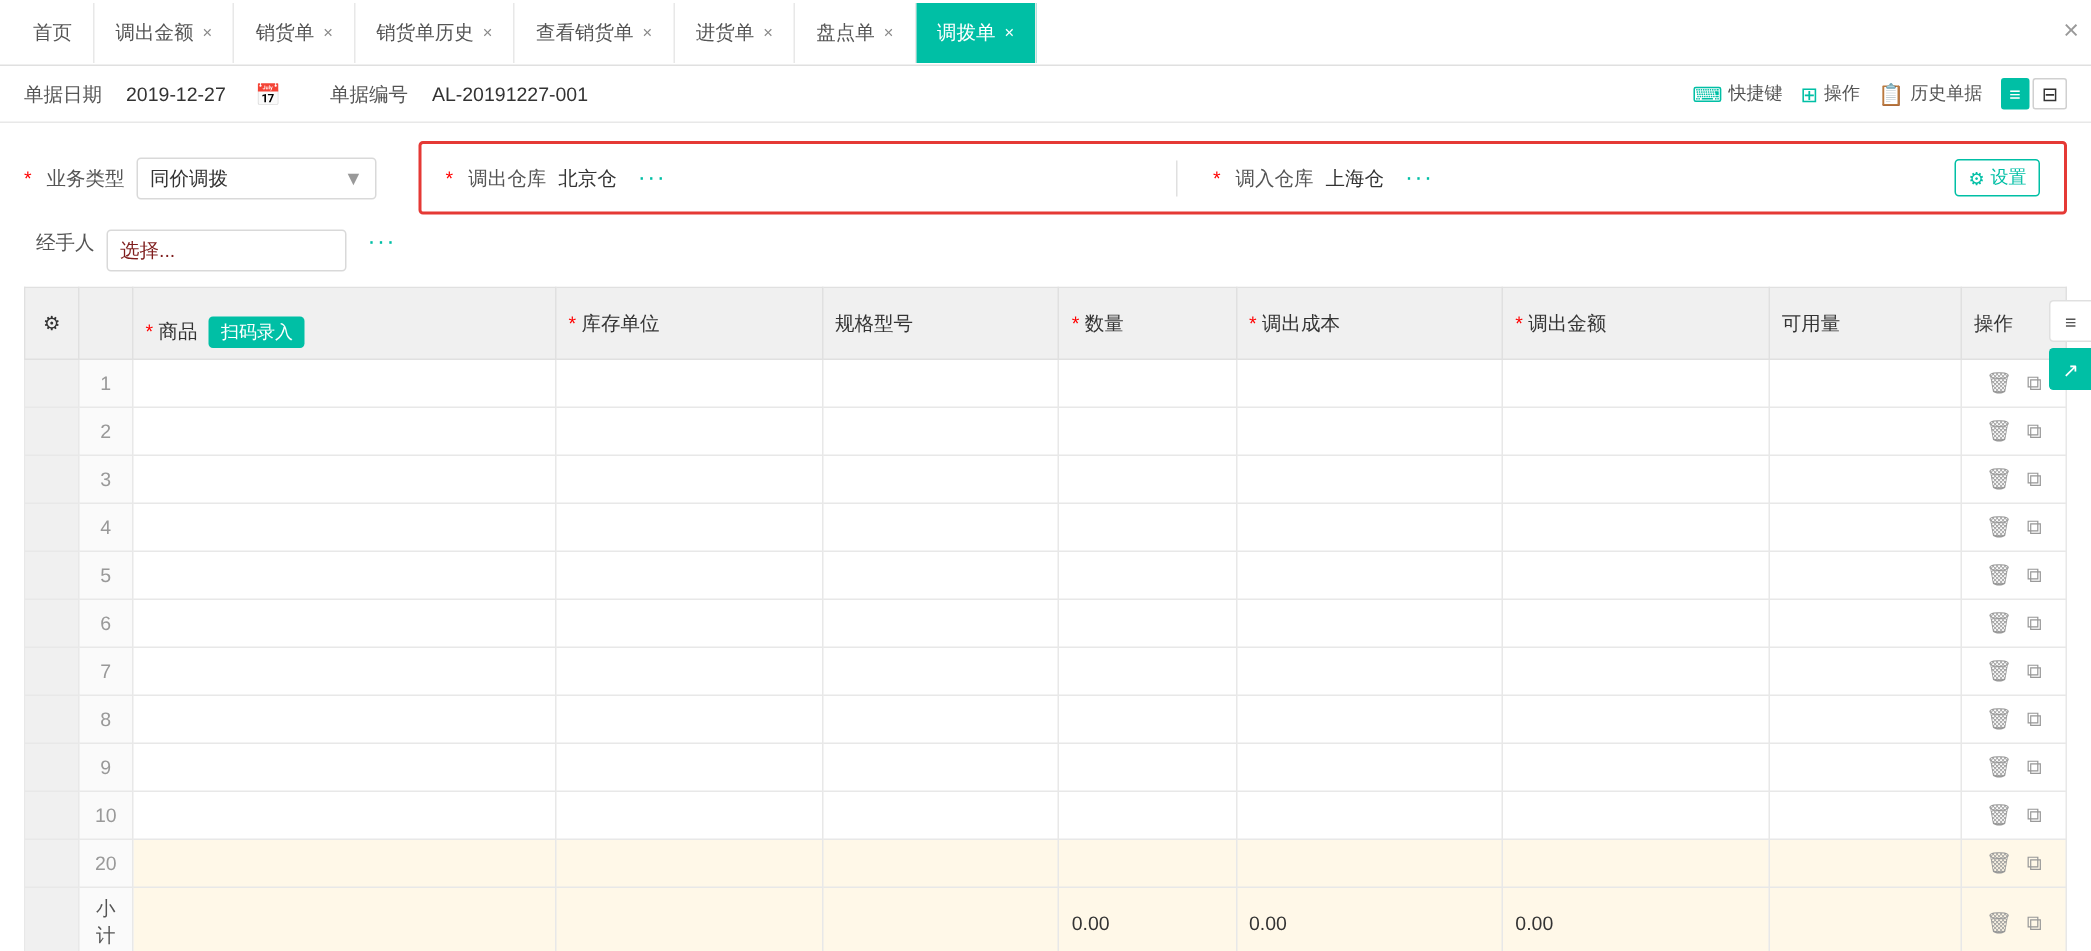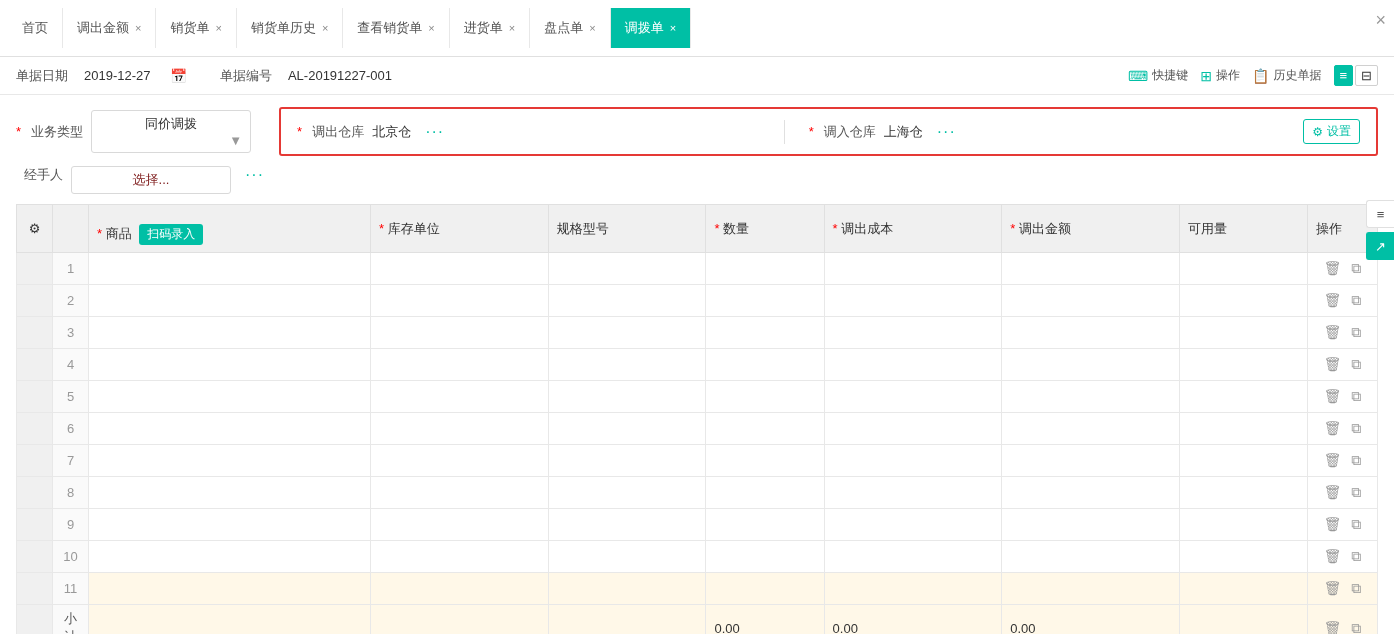--- a/index.html
+++ b/index.html
@@ -4,21 +4,21 @@
   <style>
     * { box-sizing: border-box; margin: 0; padding: 0; }
     body { font-family: "Microsoft YaHei", "PingFang SC", Arial, sans-serif; font-size: 13px; background: #f5f5f5; color: #333; }
 
     
     .tab-bar {
       display: flex; align-items: center;
       background: #fff;
       border-bottom: 1px solid #e0e0e0;
       padding: 0 8px;
-      height: 57px;
+      height: 44px;
     }
     .tab {
       display: flex; align-items: center;
       padding: 0 14px;
       height: 40px;
       cursor: pointer;
       font-size: 13px;
       color: #555;
       border-right: 1px solid #e8e8e8;
       white-space: nowrap;
@@ -72,21 +72,20 @@
     .required-star { color: #f00; margin-right: 2px; }
     .field-label { color: #555; font-size: 13px; white-space: nowrap; }
     .select-field {
       display: flex; align-items: center;
       border: 1px solid #d9d9d9;
       border-radius: 3px;
       padding: 4px 8px;
       min-width: 180px;
       background: #fff;
       cursor: pointer;
-      flex-direction: column;
     }
     .select-field .arrow { margin-left: auto; color: #999; }
     .dots-btn { color: #00bfa5; cursor: pointer; font-size: 16px; letter-spacing: 1px; margin-left: 6px; }
 
     
     .warehouse-section {
       border: 2px solid #e53935;
       border-radius: 3px;
       padding: 10px 16px;
       display: flex;
@@ -509,21 +508,21 @@
     <td></td>
     <td></td>
     <td></td>
     <td class="col-actions">
       <span class="action-icon">🗑</span>
       <span class="action-icon">⧉</span>
     </td>
   </tr>
             <tr>
     <td class="gear-cell"></td>
-    <td class="row-num">11</td>
+    <td class="row-num">20</td>
     <td></td>
     <td></td>
     <td></td>
     <td></td>
     <td></td>
     <td></td>
     <td></td>
     <td class="col-actions">
       <span class="action-icon">🗑</span>
       <span class="action-icon">⧉</span>

